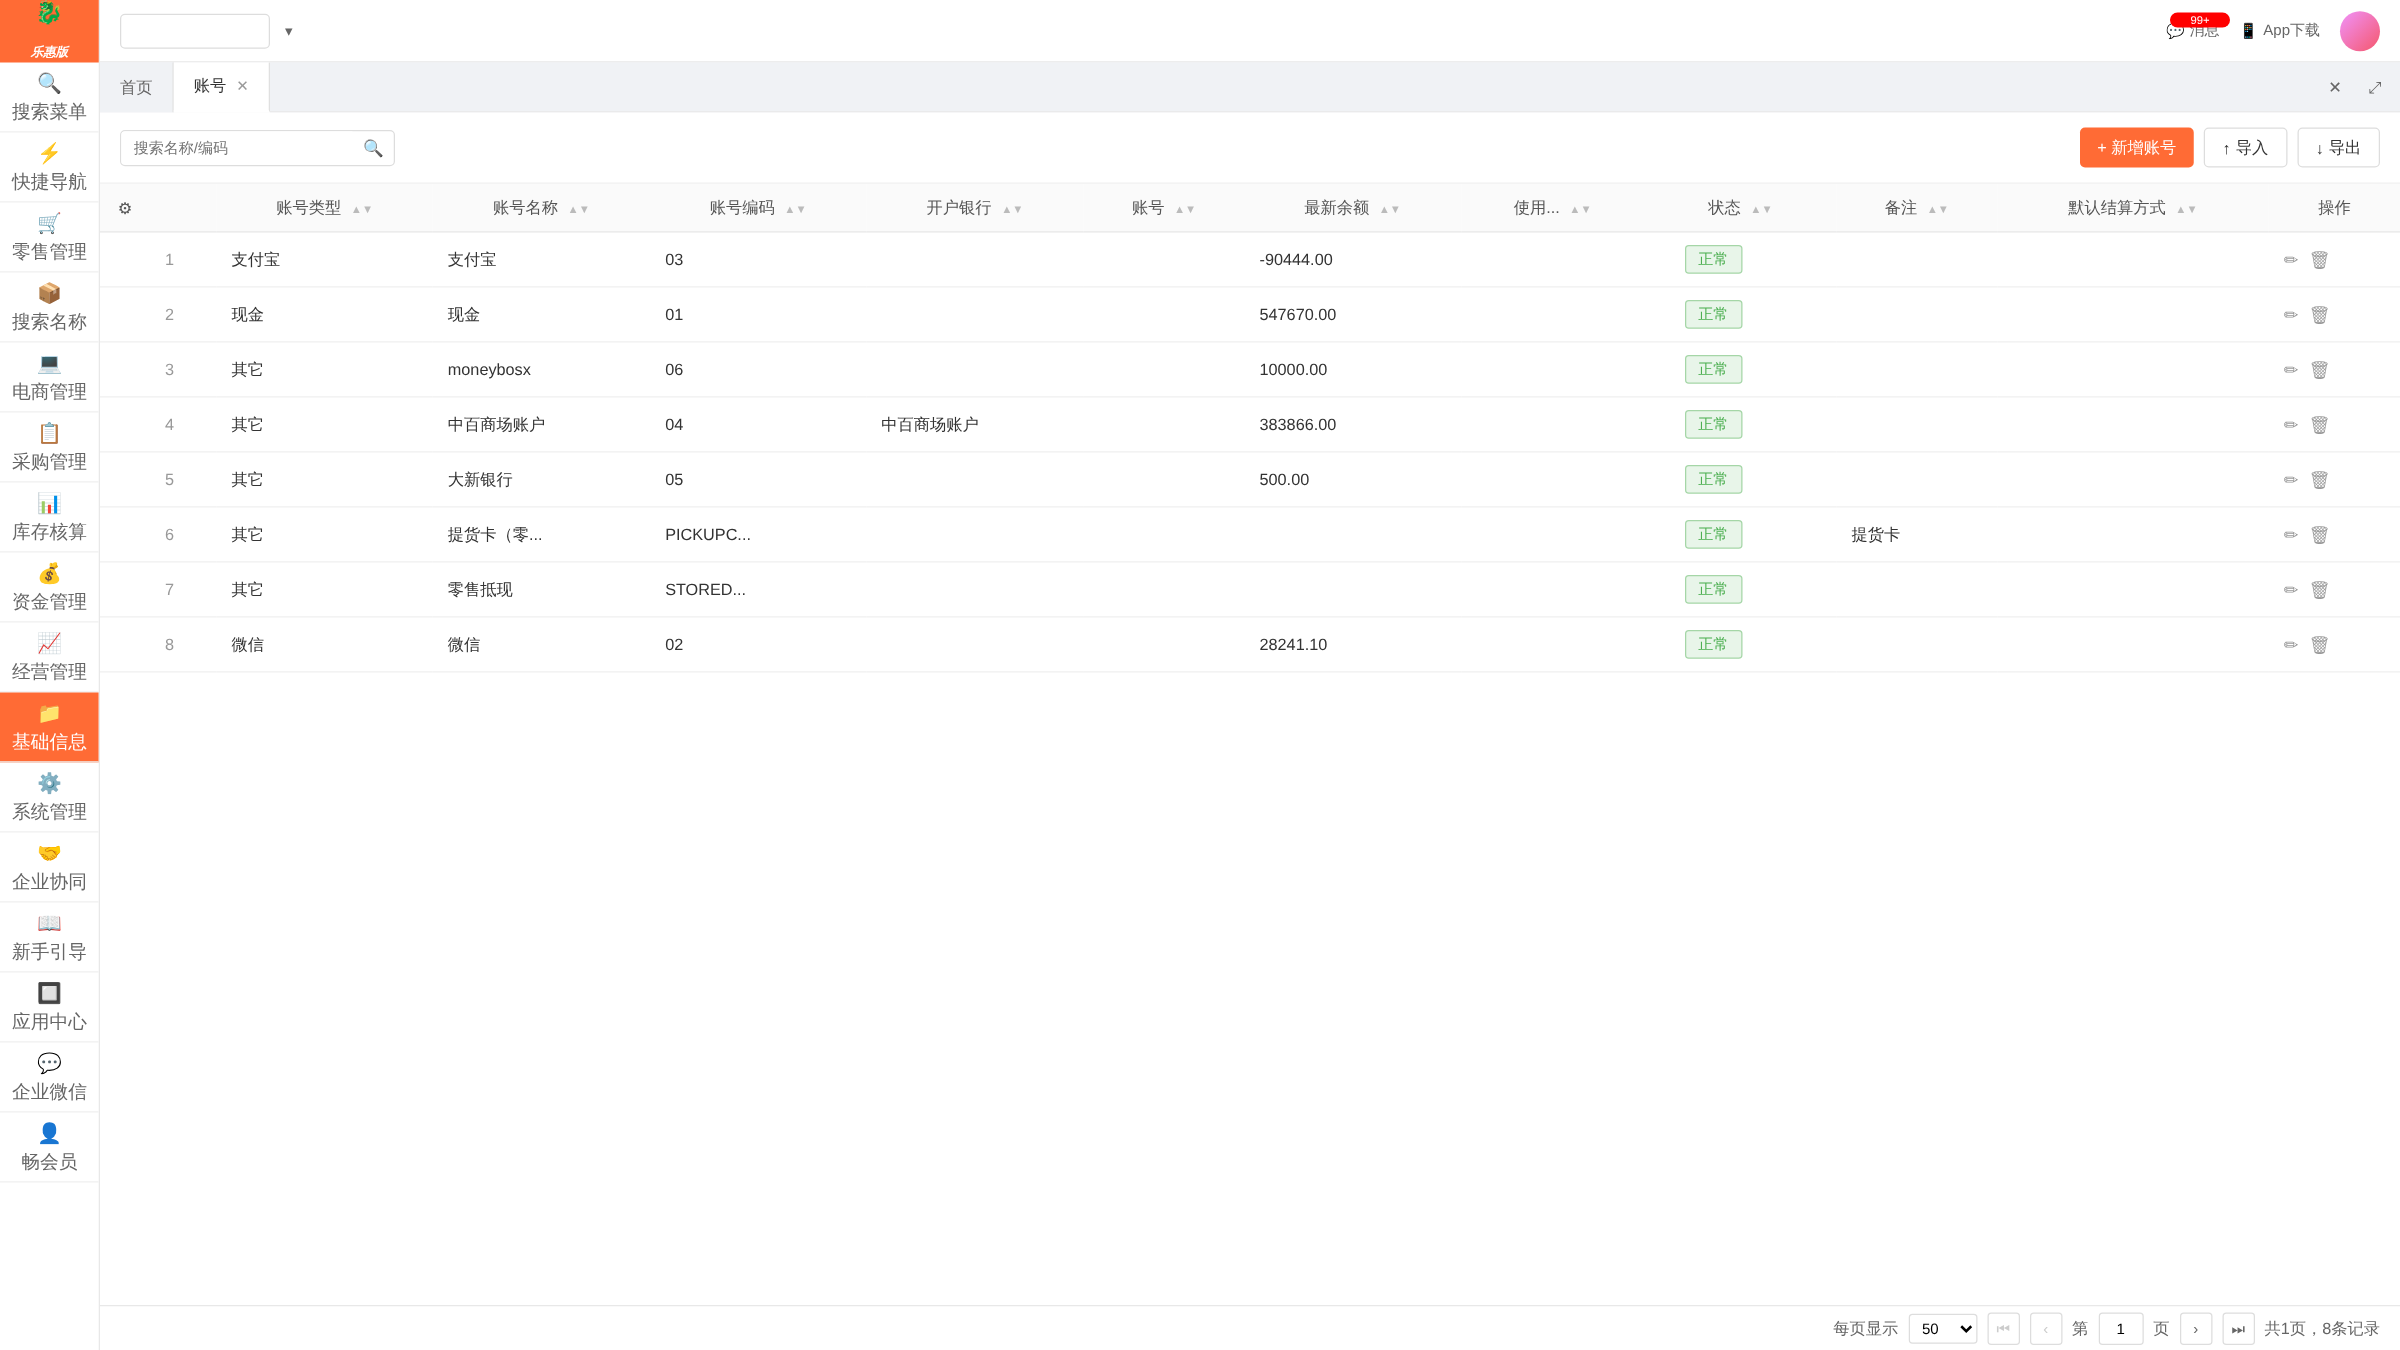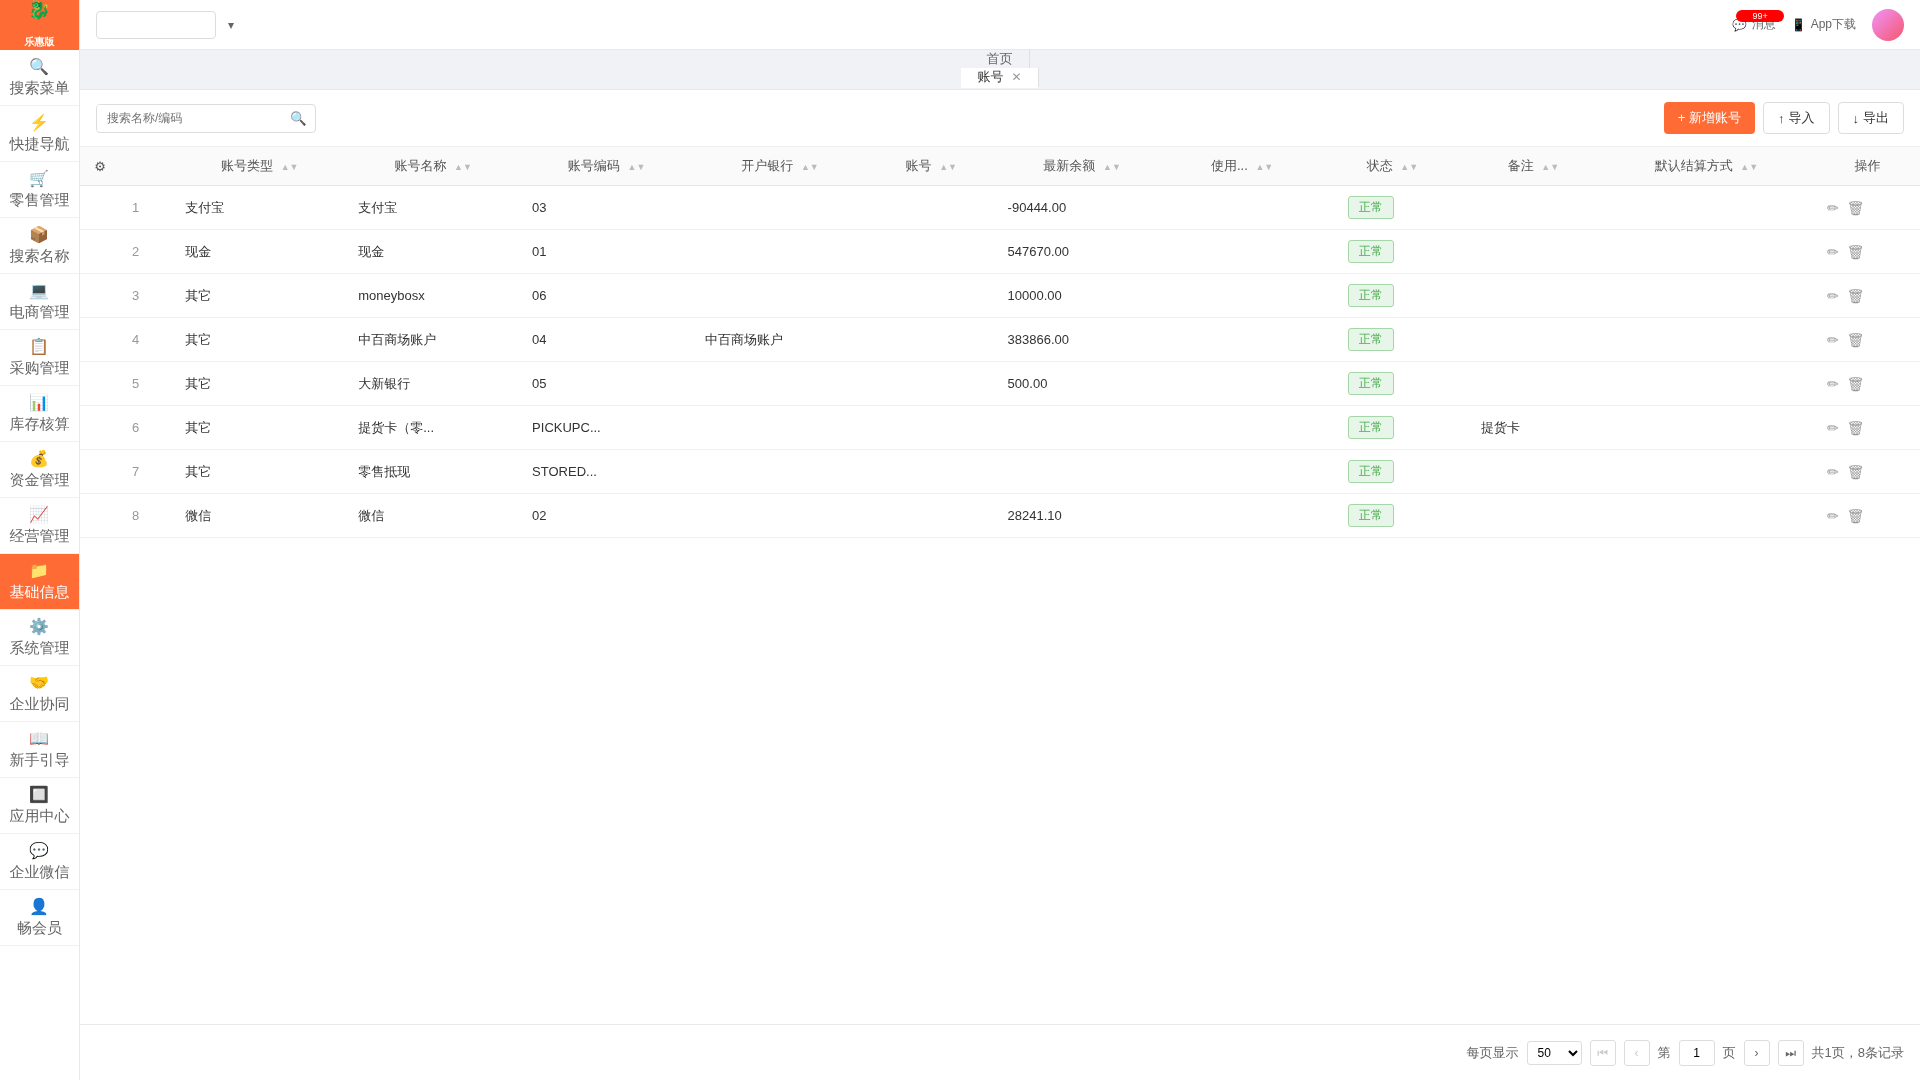--- a/index.html
+++ b/index.html
@@ -26,20 +26,21 @@
       flex-direction: column;
       padding: 4px;
     }
     .sidebar-logo .logo-icon {
       font-size: 18px;
       line-height: 1;
     }
     .sidebar-logo .logo-text {
       font-size: 10px;
       margin-top: 16px;
+      font-style: italic;
     }
     .sidebar-nav {
       flex: 1;
       overflow-y: auto;
     }
     .sidebar-item {
       display: flex;
       flex-direction: column;
       align-items: center;
       justify-content: center;
@@ -135,21 +136,20 @@
 
     
     .tab-bar {
       height: 40px;
       background: #f0f2f5;
       display: flex;
       align-items: center;
       padding: 0 0;
       border-bottom: 1px solid #e8e8e8;
       flex-shrink: 0;
-      flex-direction: column;
     }
     .tab {
       height: 40px;
       padding: 0 16px;
       display: flex;
       align-items: center;
       gap: 8px;
       cursor: pointer;
       font-size: 13px;
       border-right: 1px solid #e0e0e0;
@@ -315,21 +315,21 @@
       gap: 8px;
     }
     .action-btn {
       cursor: pointer;
       color: #999;
       font-size: 14px;
     }
 
     
     .pagination {
-      height: 56px;
+      height: 36px;
       border-top: 1px solid #e8e8e8;
       display: flex;
       align-items: center;
       justify-content: flex-end;
       padding: 0 16px;
       gap: 8px;
       font-size: 13px;
       color: #666;
       flex-shrink: 0;
     }

